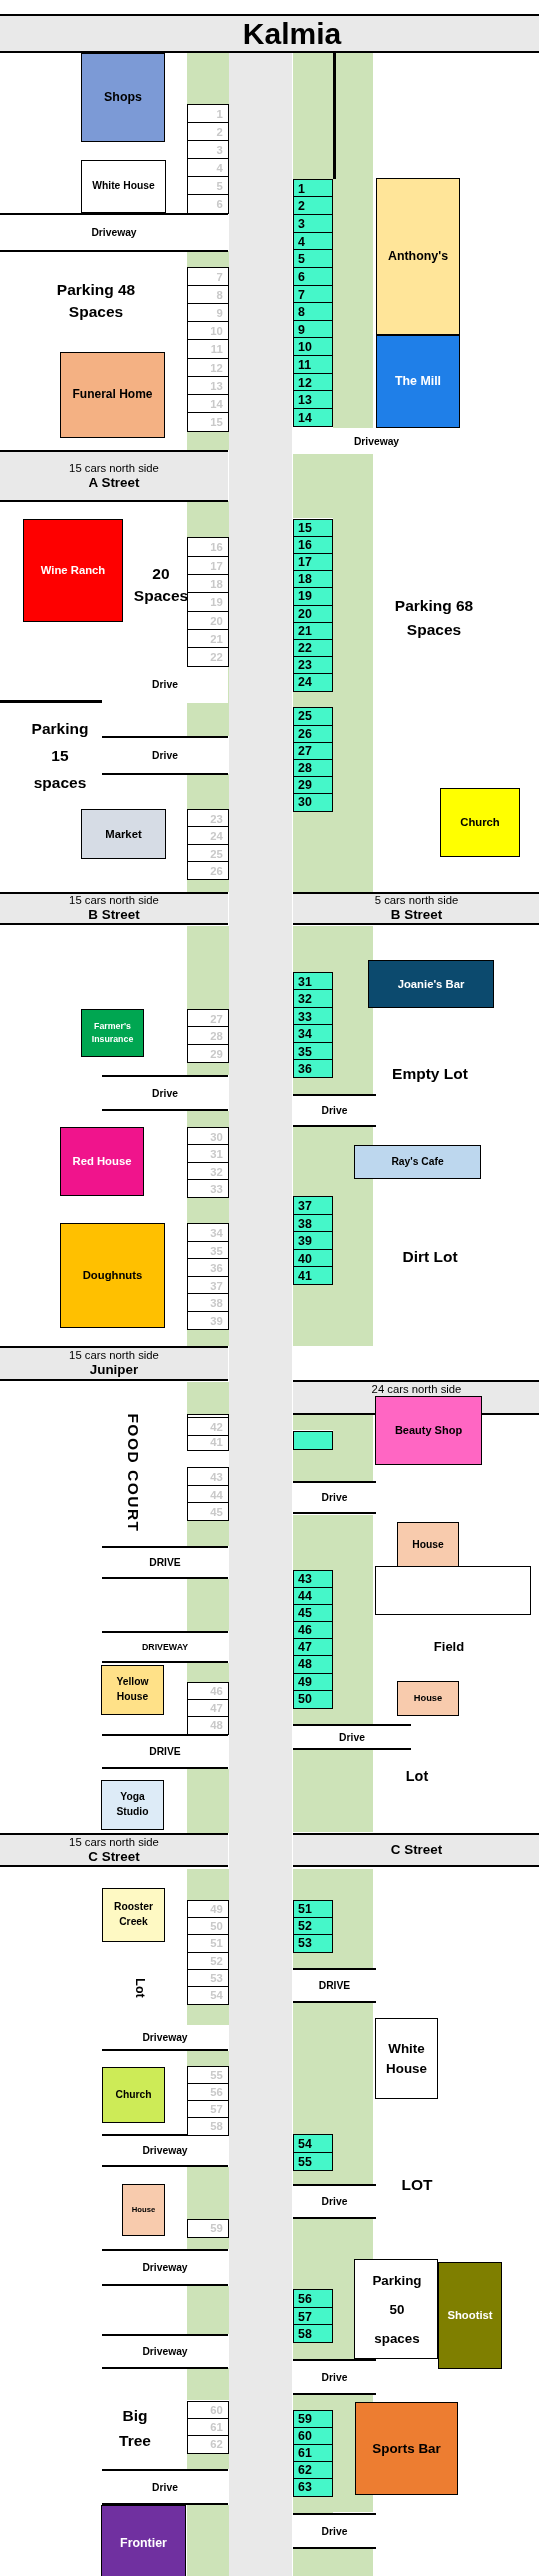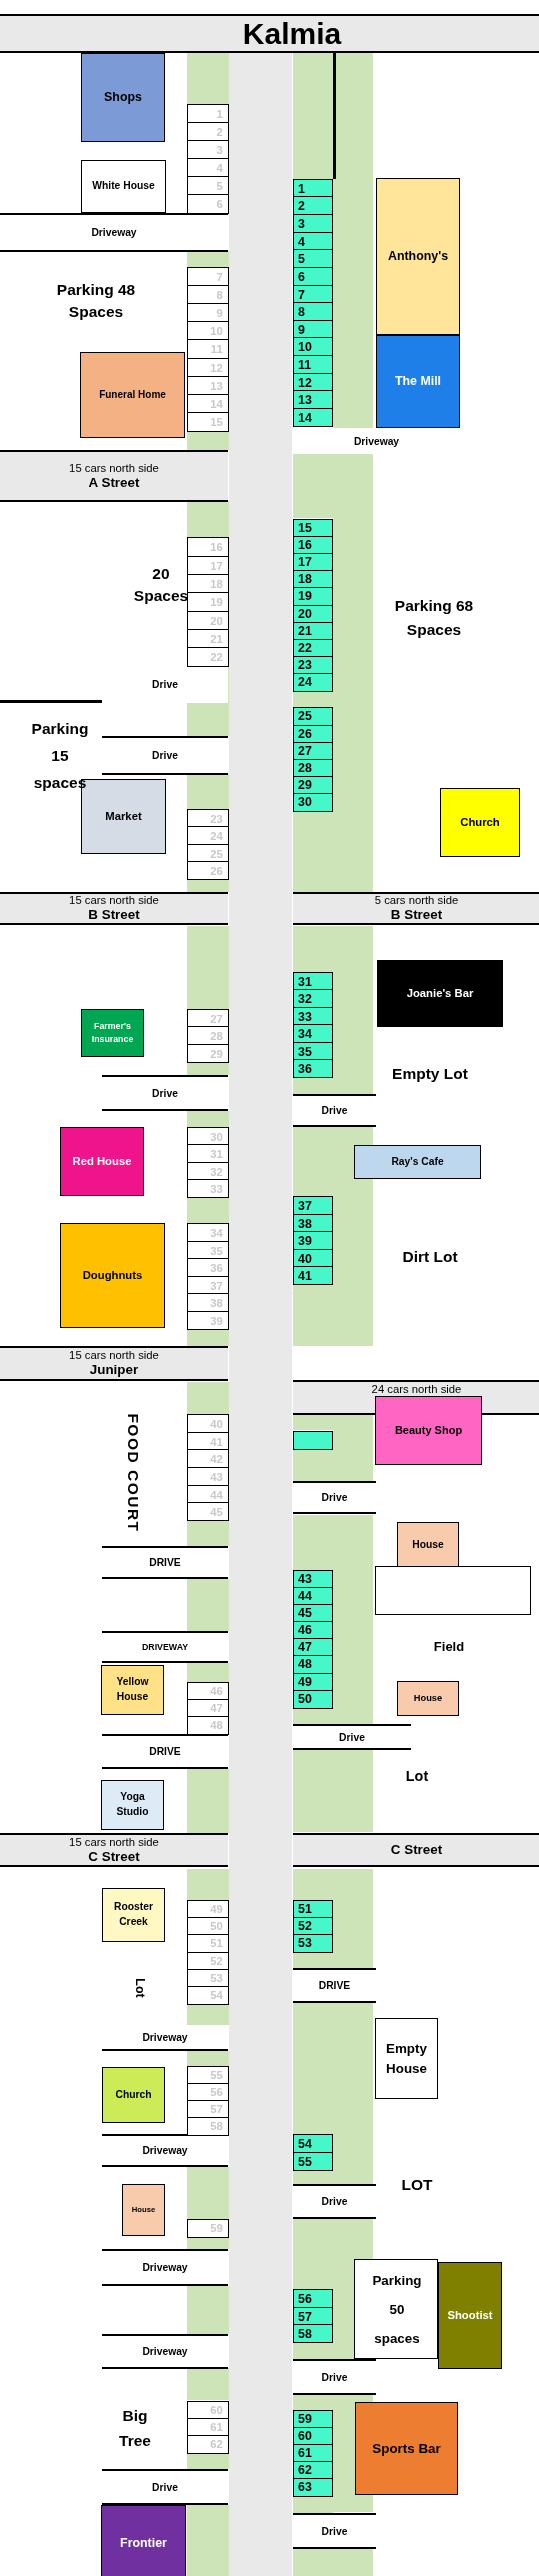--- a/index.html
+++ b/index.html
@@ -300,21 +300,21 @@
     </div>
     <div class="cell left" style="left: 187px; top: 1311px; width: 42px; height: 19px;">
       <span>39</span>
     </div>
     <div class="cell left" style="left: 187px; top: 1414px; width: 42px; height: 19px;">
       <span>40</span>
     </div>
     <div class="cell left" style="left: 187px; top: 1432px; width: 42px; height: 19px;">
       <span>41</span>
     </div>
-    <div class="cell left" style="left: 187px; top: 1449px; width: 42px; height: 19px;">
+    <div class="cell left" style="left: 187px; top: 1417px; width: 42px; height: 19px;">
       <span>42</span>
     </div>
     <div class="cell left" style="left: 187px; top: 1467px; width: 42px; height: 19px;">
       <span>43</span>
     </div>
     <div class="cell left" style="left: 187px; top: 1485px; width: 42px; height: 19px;">
       <span>44</span>
     </div>
     <div class="cell left" style="left: 187px; top: 1502px; width: 42px; height: 19px;">
       <span>45</span>
@@ -558,24 +558,27 @@
     </div>
     <div class="cell right" style="left: 293px; top: 2478px; width: 40px; height: 18.7px;">
       <span>63</span>
     </div>
     <div class="bld" style="left: 81px; top: 53px; width: 84px; height: 89px; background: rgb(124, 154, 214); color: rgb(0, 0, 0); font-size: 12.4px;">
       <div>Shops</div>
     </div>
     <div class="bld" style="left: 81px; top: 160px; width: 85px; height: 53px; background: rgb(255, 255, 255); color: rgb(0, 0, 0); font-size: 10.3px;">
       <div>White House</div>
     </div>
-    <div class="bld" style="left: 60px; top: 352px; width: 105px; height: 86px; background: rgb(244, 177, 131); color: rgb(0, 0, 0); font-size: 10px; margin-left: 20px;">
+    <div class="bld" style="left: 60px; top: 352px; width: 105px; height: 86px; background: rgb(244, 177, 131); color: rgb(0, 0, 0); font-size: 12px;">
       <div>Funeral Home</div>
     </div>
-    <div class="bld" style="left: 81px; top: 779px; width: 85px; height: 75px; background: rgb(214, 220, 229); color: rgb(0, 0, 0); font-size: 11.3px;">
+    <div class="bld" style="left: 23px; top: 519px; width: 100px; height: 103px; background: rgb(254, 0, 0); color: rgb(255, 255, 255); font-size: 11.3px;">
+      <div>Wine Ranch</div>
+    </div>
+    <div class="bld" style="left: 81px; top: 809px; width: 85px; height: 50px; background: rgb(214, 220, 229); color: rgb(0, 0, 0); font-size: 11.3px;">
       <div>Market</div>
     </div>
     <div class="bld" style="left: 81px; top: 1009px; width: 63px; height: 48px; background: rgb(0, 166, 81); color: rgb(255, 255, 255); font-size: 8.8px;">
       <div>Farmer's</div>
       <div>Insurance</div>
     </div>
     <div class="bld" style="left: 60px; top: 1223px; width: 105px; height: 105px; background: rgb(255, 192, 0); color: rgb(0, 0, 0); font-size: 11.3px;">
       <div>Doughnuts</div>
     </div>
     <div class="bld" style="left: 60px; top: 1127px; width: 84px; height: 69px; background: rgb(240, 20, 140); color: rgb(255, 255, 255); font-size: 11.3px;">
@@ -604,40 +607,40 @@
     </div>
     <div class="bld" style="left: 376px; top: 178px; width: 84px; height: 157px; background: rgb(255, 229, 153); color: rgb(0, 0, 0); font-size: 12.4px;">
       <div>Anthony's</div>
     </div>
     <div class="bld" style="left: 376px; top: 335px; width: 84px; height: 93px; background: rgb(31, 127, 232); color: rgb(255, 255, 255); font-size: 12.4px;">
       <div>The Mill</div>
     </div>
     <div class="bld" style="left: 440px; top: 788px; width: 80px; height: 69px; background: rgb(255, 255, 0); color: rgb(0, 0, 0); font-size: 11.3px;">
       <div>Church</div>
     </div>
-    <div class="bld" style="left: 377px; top: 960px; width: 126px; height: 67px; background: #000000; color: rgb(255, 255, 255); font-size: 11.3px;">
+    <div class="bld" style="left: 368px; top: 960px; width: 126px; height: 48px; background: #0c4a6e; color: rgb(255, 255, 255); font-size: 11.3px;">
       <div>Joanie's   Bar</div>
     </div>
     <div class="bld" style="left: 354px; top: 1145px; width: 127px; height: 34px; background: rgb(189, 215, 238); color: rgb(0, 0, 0); font-size: 10.3px;">
       <div>Ray's Cafe</div>
     </div>
     <div class="bld" style="left: 375px; top: 1396px; width: 107px; height: 69px; background: rgb(255, 102, 195); color: rgb(0, 0, 0); font-size: 11px;">
       <div>Beauty Shop</div>
     </div>
     <div class="bld" style="left: 397px; top: 1522px; width: 62px; height: 47px; background: rgb(248, 203, 173); color: rgb(0, 0, 0); font-size: 10.3px;">
       <div>House</div>
     </div>
     <div class="bld" style="left: 375px; top: 1566px; width: 156px; height: 49px; background: rgb(255, 255, 255); color: rgb(0, 0, 0); font-size: 10.3px;">
       <div></div>
     </div>
     <div class="bld" style="left: 397px; top: 1681px; width: 62px; height: 35px; background: rgb(248, 203, 173); color: rgb(0, 0, 0); font-size: 9.3px;">
       <div>House</div>
     </div>
     <div class="bld" style="left: 375px; top: 2018px; width: 63px; height: 81px; background: rgb(255, 255, 255); color: rgb(0, 0, 0); font-size: 13.4px;">
-      <div>Empty</div>
+      <div>White</div>
       <div>House</div>
     </div>
     <div class="bld" style="left: 354px; top: 2259px; width: 84px; height: 100px; background: rgb(255, 255, 255); color: rgb(0, 0, 0); font-size: 10.3px;">
       <div></div>
     </div>
     <div class="bld" style="left: 438px; top: 2262px; width: 64px; height: 107px; background: rgb(127, 127, 0); color: rgb(255, 255, 255); font-size: 11.3px;">
       <div>Shootist</div>
     </div>
     <div class="bld" style="left: 355px; top: 2402px; width: 103px; height: 93px; background: rgb(237, 125, 49); color: rgb(0, 0, 0); font-size: 13.4px;">
       <div>Sports Bar</div>

